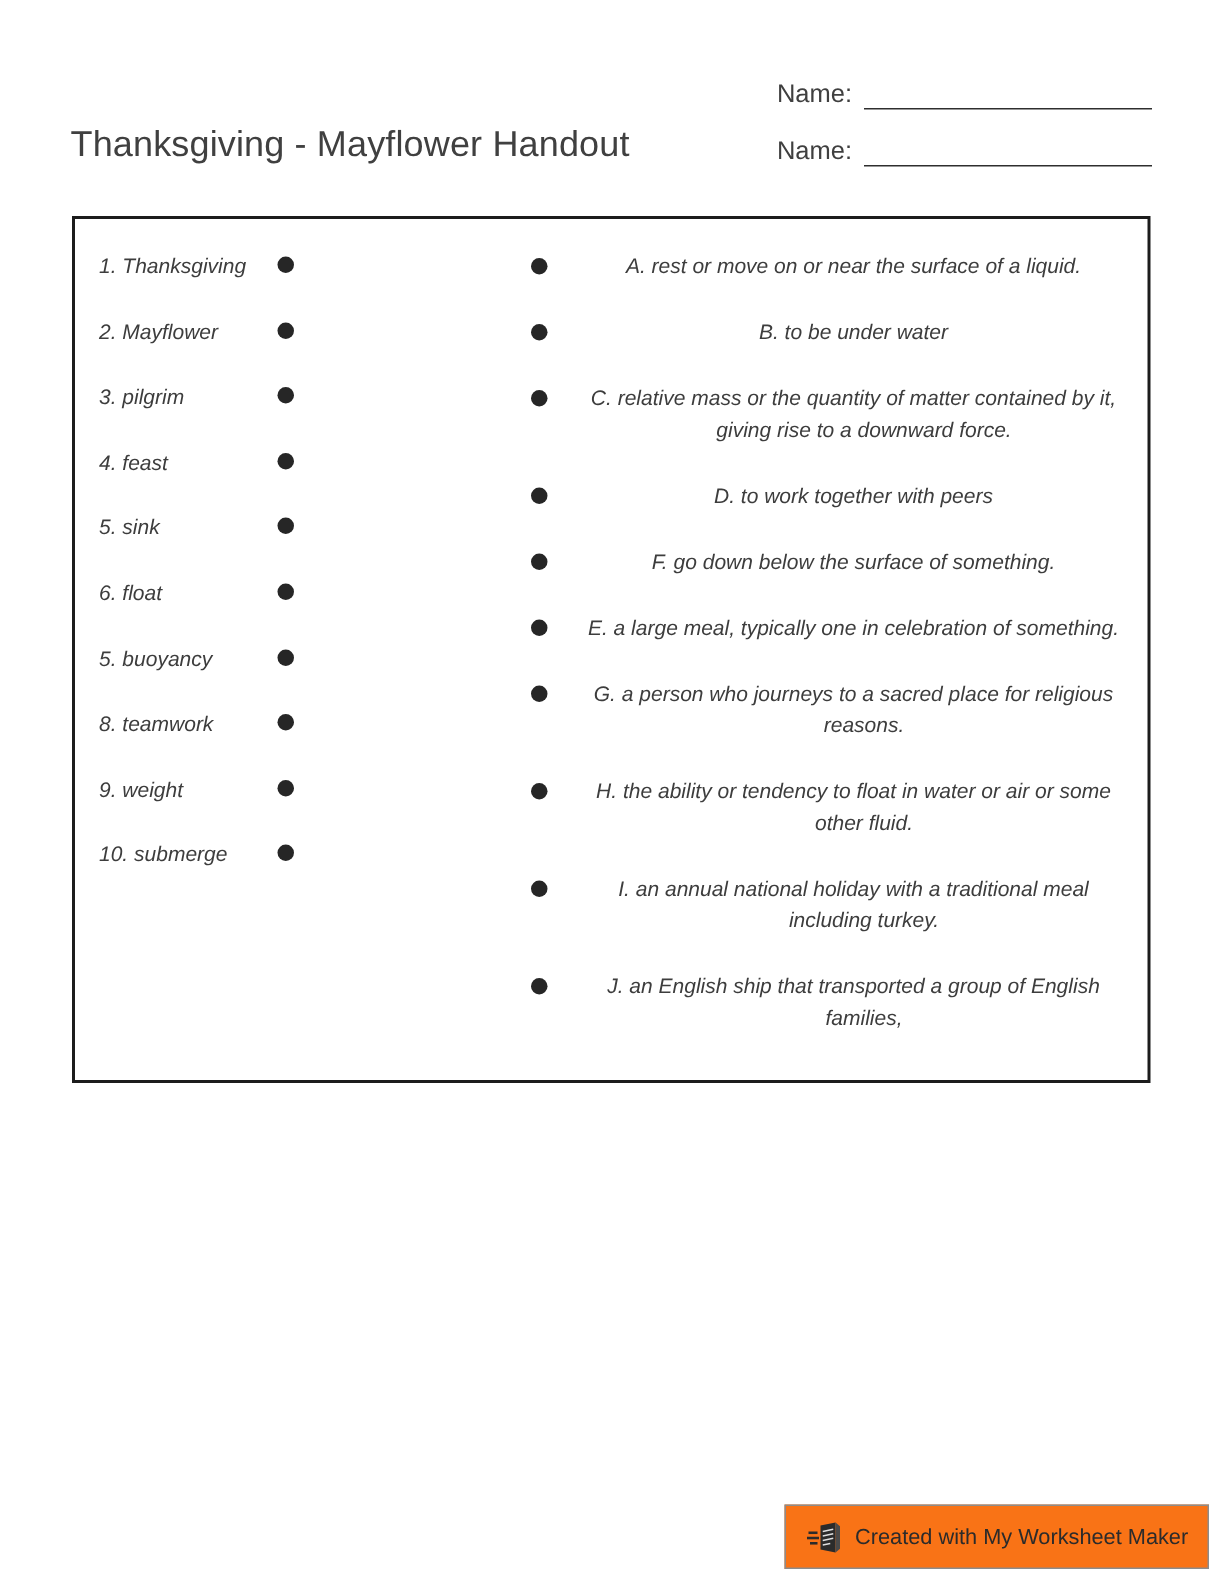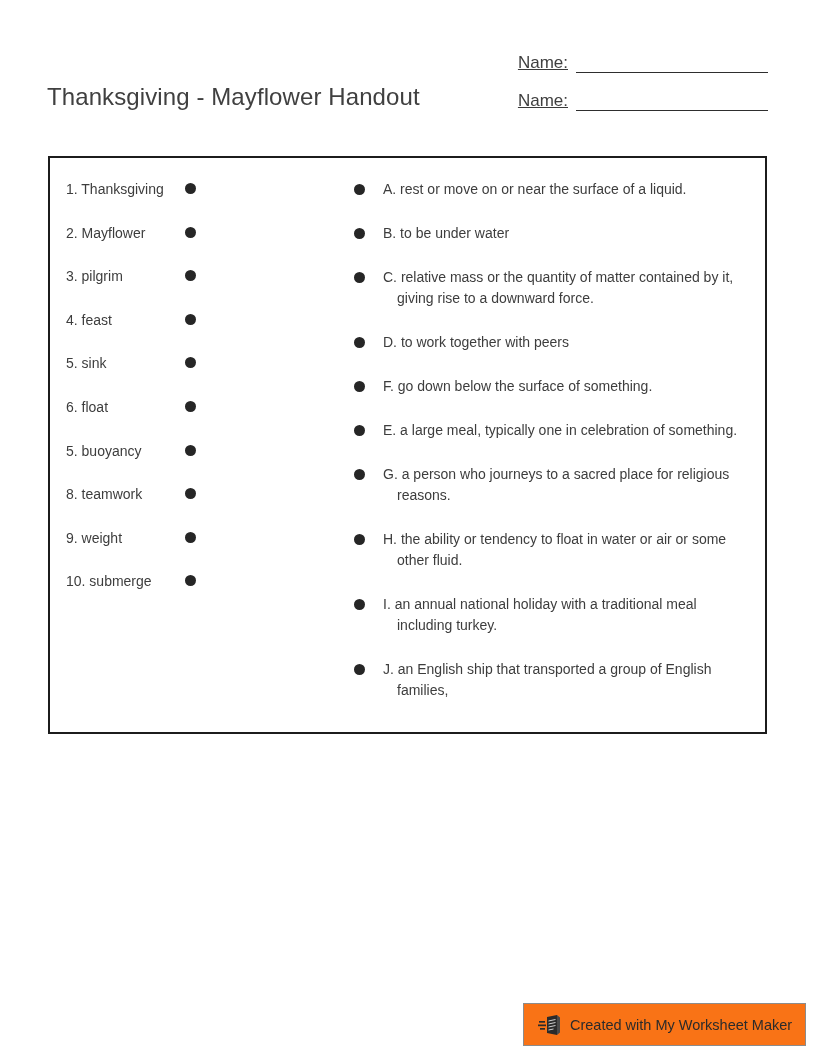--- a/index.html
+++ b/index.html
@@ -42,47 +42,47 @@
     white-space: nowrap;
     margin-top: 36px;
   }
   .field-row {
     position: absolute;
     display: flex;
     align-items: center;
     justify-content: flex-end;
     width: 280px;
     left: 488px;
-    text-decoration: underline;
   }
   .field-row.name-row { top: 52px; }
   .field-row.date-row { top: 90px; }
   .field-label {
     font-size: 17px;
     color: #3f3f3f;
     white-space: nowrap;
     margin-right: 8px;
   }
   .field-line {
     display: block;
     width: 192px;
     height: 20px;
     border-bottom: 1.6px solid #2e2e2e;
   }
 
   
   .match-box {
     position: absolute;
     left: 48px;
-    top: 156px;
+    top: 144px;
     width: 719px;
     height: 578px;
     border: 2px solid #1c1c1c;
     box-sizing: border-box;
     background: #ffffff;
+    font-style: italic;
   }
   .columns {
     position: relative;
     width: 100%;
     height: 100%;
   }
 
   
   .terms-col {
     position: absolute;
@@ -122,20 +122,21 @@
     left: 300px;
     top: 0;
     width: 415px;
     padding-top: 21px;
   }
   .def-item {
     position: relative;
     display: flex;
     align-items: flex-start;
     margin-bottom: 23px;
+    text-align: center;
   }
   .def-dot {
     flex: 0 0 auto;
     width: 11px;
     height: 11px;
     border-radius: 50%;
     background: #262626;
     margin-top: 5px;
     margin-left: 4px;
   }

